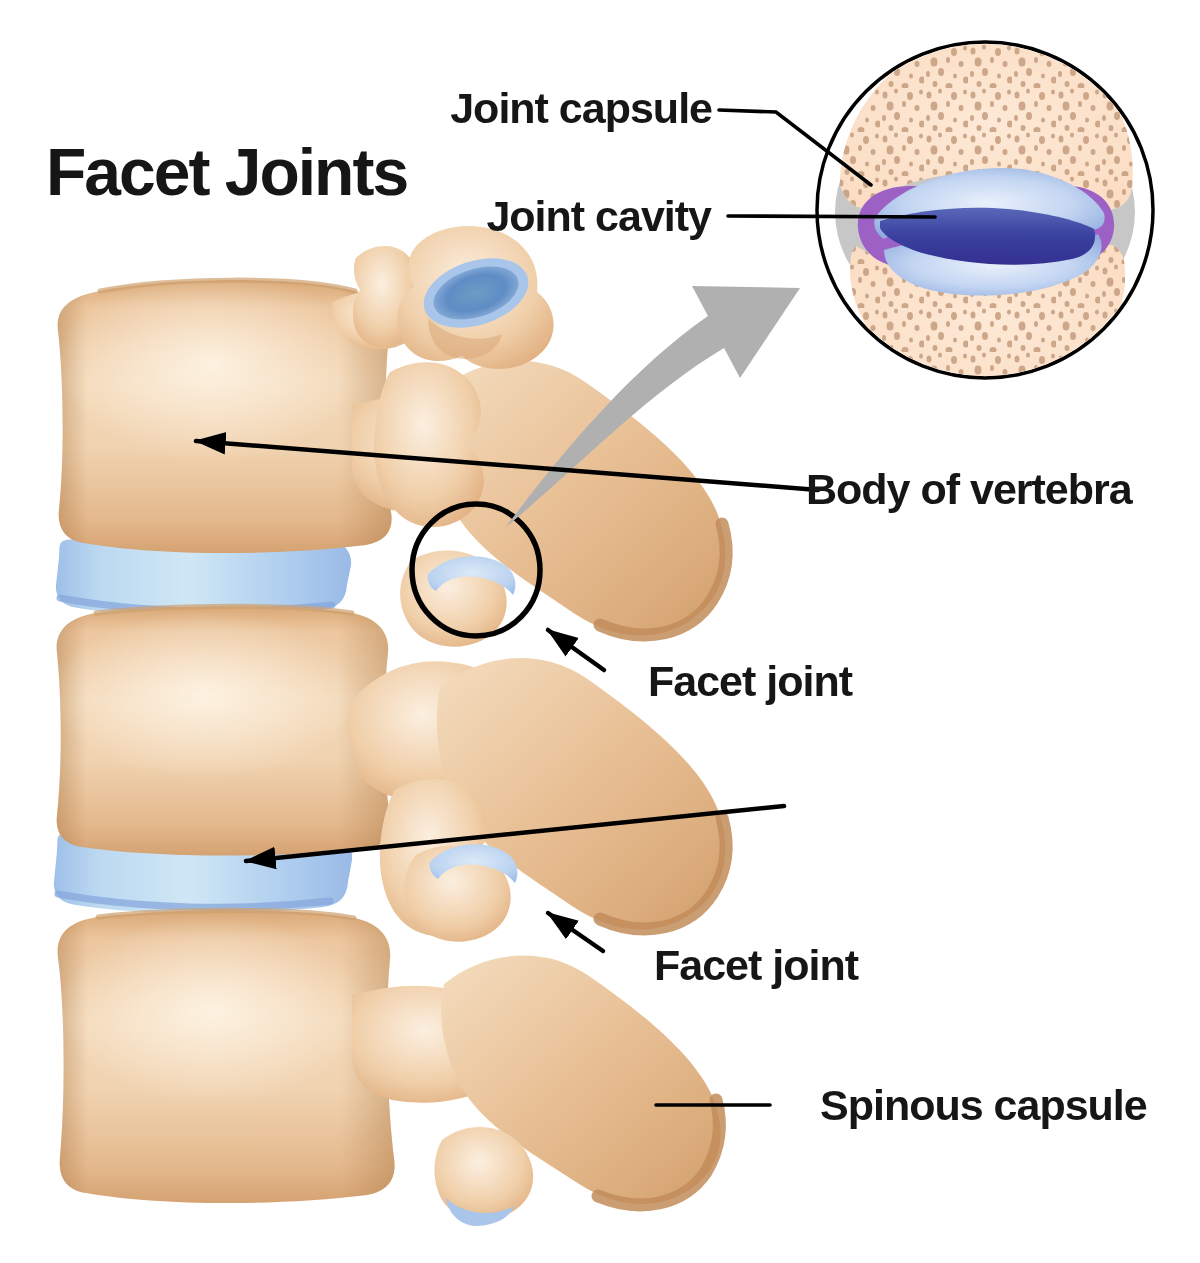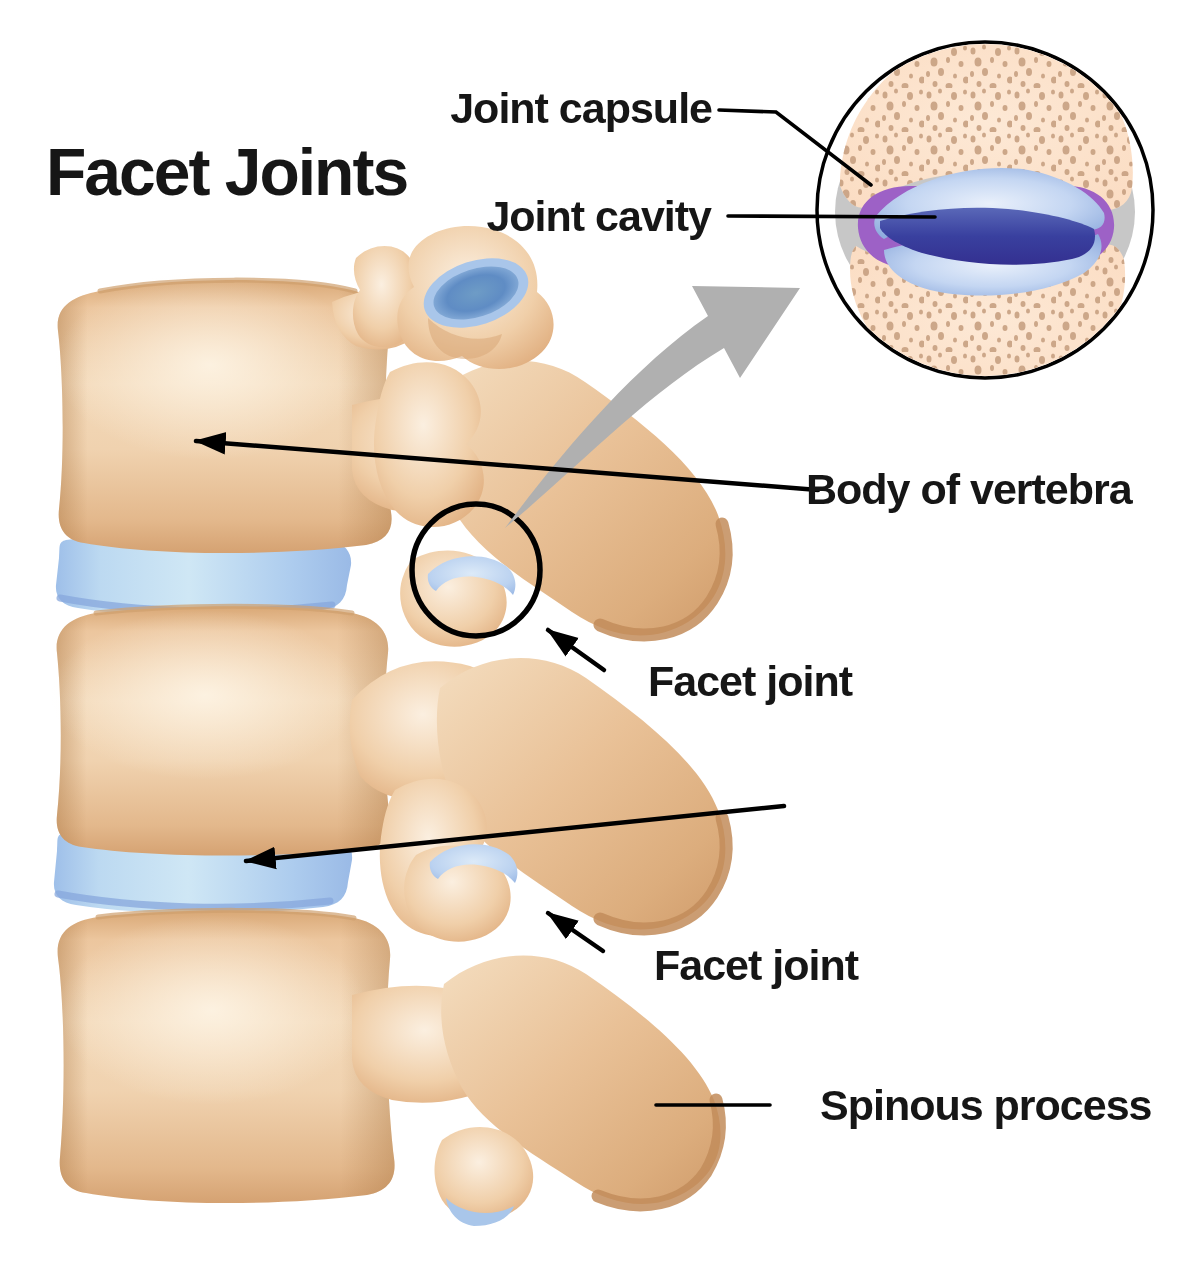--- a/index.html
+++ b/index.html
@@ -280,14 +280,14 @@
 
   <div class="lbl" style="right:489px;top:193px;">Joint cavity</div>
 
   <div class="lbl" style="left:772px;top:466px;">Body of vertebra</div>
 
   <div class="lbl" style="left:614px;top:658px;">Facet joint</div>
 
 
   <div class="lbl" style="left:620px;top:942px;">Facet joint</div>
 
-  <div class="lbl" style="left:786px;top:1082px;">Spinous process</div>
+  <div class="lbl" style="left:786px;top:1082px;">Spinous capsule</div>
 </div>
 
 </body></html>

